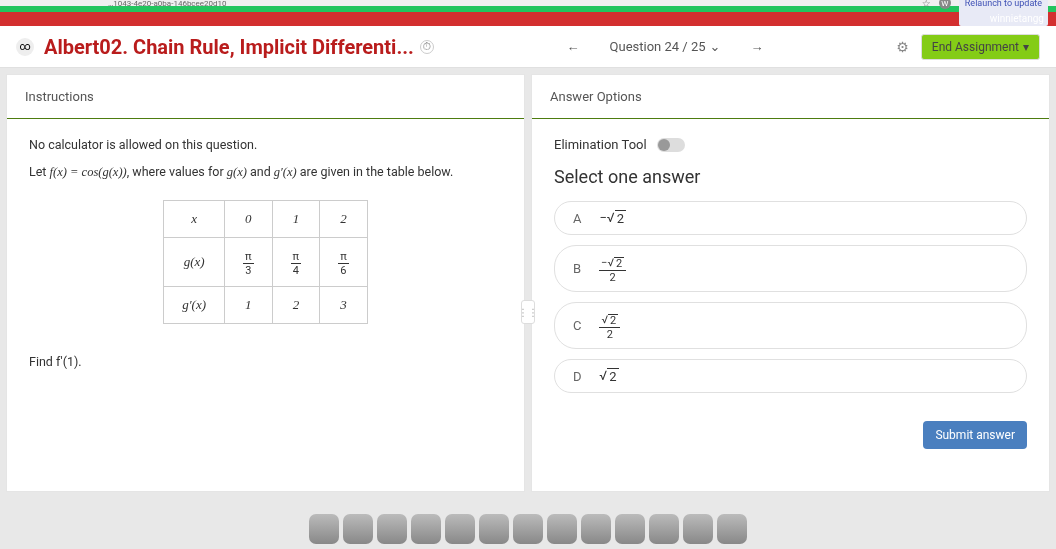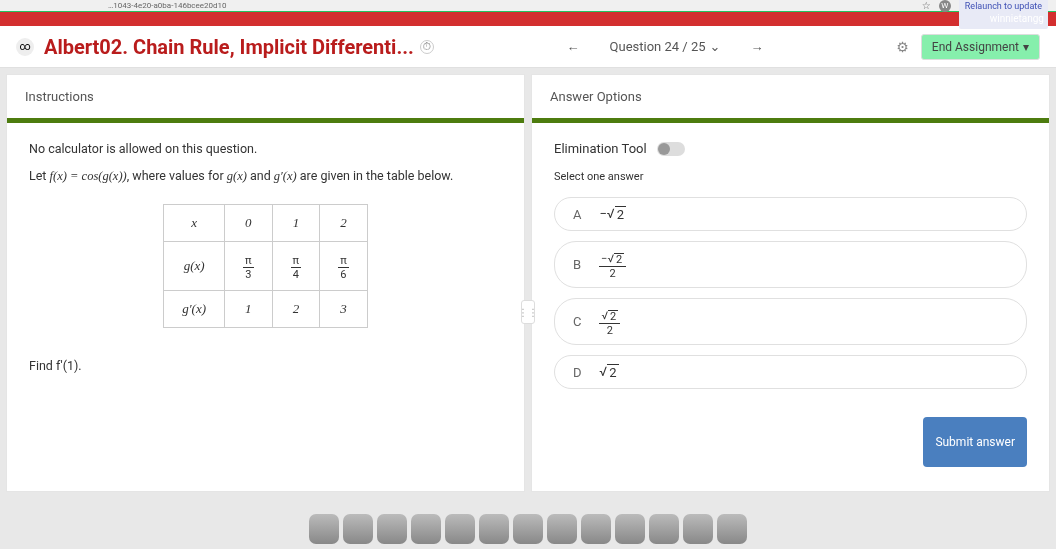--- a/index.html
+++ b/index.html
@@ -1,70 +1,70 @@
 <!DOCTYPE html>
 <html><head>
 <meta charset="utf-8">
 <style>
   * { box-sizing: border-box; margin: 0; padding: 0; font-family: -apple-system, BlinkMacSystemFont, "Segoe UI", Roboto, sans-serif; }
   body { width: 1056px; height: 549px; background: #e8e8e8; overflow: hidden; position: relative; }
 
-  .browser-bar { height: 12px; background: #f0f0f0; border-bottom: 1px solid #22c55e; display:flex; align-items:center; justify-content:flex-end; padding:0 8px; gap:8px; }
+  .browser-bar { height: 12px; background: #f0f0f0; border-bottom: 6px solid #22c55e; display:flex; align-items:center; justify-content:flex-end; padding:0 8px; gap:8px; }
   .browser-bar .url { flex:1; font-size:8px; color:#666; padding-left:100px; }
   .browser-bar .star { font-size:10px; color:#666; }
   .browser-bar .wicon { width:12px; height:12px; border-radius:50%; background:#888; display:flex; align-items:center; justify-content:center; font-size:8px; color:#fff; }
   .browser-bar .relaunch { background:#e8eaf6; color:#3f51b5; font-size:9px; padding:18px 6px; border-radius:2px; }
 
   .user-stripe { background:#d32f2f; color:#fff; font-size:10px; text-align:right; padding:1px 12px; height:14px; }
 
   .app-header { background:#fff; height:42px; display:flex; align-items:center; padding:0 16px; border-bottom:1px solid #e0e0e0; }
   .app-header .logo { width:18px; height:18px; border-radius:50%; background:#eee; display:flex; align-items:center; justify-content:center; font-size:11px; margin-right:10px; }
   .app-header .title { font-size:20px; font-weight:700; color:#b91c1c; }
   .app-header .titleicon { margin-left:6px; font-size:11px; color:#888; border:1px solid #ccc; border-radius:50%; width:14px; height:14px; display:inline-flex; align-items:center; justify-content:center;}
   .app-header .center { flex:1; display:flex; justify-content:center; align-items:center; gap:30px; color:#555; font-size:13px; }
   .app-header .center .arrow { cursor:pointer; }
   .app-header .qcount { display:flex; align-items:center; gap:4px; cursor:pointer; }
   .app-header .right { display:flex; align-items:center; gap:12px; }
   .app-header .gear { color:#888; font-size:14px; }
-  .app-header .end-btn { border:1px solid #ddd; background:#86efac; padding:5px 10px; font-size:12px; color:#444; border-radius:3px; display:flex; align-items:center; gap:4px; }
+  .app-header .end-btn { border:1px solid #ddd; background:#84cc16; padding:5px 10px; font-size:12px; color:#444; border-radius:3px; display:flex; align-items:center; gap:4px; }
 
   .content { display:flex; height:430px; }
   .panel { background:#fff; flex:1; border:1px solid #e5e5e5; }
   .panel-left { margin:6px 3px 6px 6px; }
   .panel-right { margin:6px 6px 6px 3px; }
-  .panel-head { font-size:13px; color:#555; padding:14px 18px; border-bottom:5px solid #4d7c0f; }
+  .panel-head { font-size:13px; color:#555; padding:14px 18px; border-bottom:1px solid #4d7c0f; }
   .panel-body { padding:18px 22px; font-size:13px; color:#333; }
 
   .instr-note { font-weight:400; font-size:12.5px; margin-bottom:12px; }
   .instr-line { font-size:12.5px; margin-bottom:20px; }
 
   .tbl { border-collapse:collapse; margin:0 auto 24px auto; }
   .tbl td, .tbl th { border:1px solid #ccc; padding:10px 18px; text-align:center; font-size:13px; font-style:italic; font-family: 'Times New Roman', serif; }
   .tbl th { font-weight:400; }
   .frac { display:inline-flex; flex-direction:column; align-items:center; font-size:11px; line-height:1; font-style:normal; font-family: 'Times New Roman', serif;}
   .frac .num { border-bottom:1px solid #333; padding:0 2px 1px; }
   .frac .den { padding-top:1px; }
 
   .findline { font-size:12.5px; margin-top:30px; }
 
   .elim { display:flex; align-items:center; gap:10px; font-size:13px; margin-bottom:14px; }
   .toggle { width:28px; height:14px; border-radius:8px; background:#ddd; position:relative; }
   .toggle::after { content:""; position:absolute; left:1px; top:1px; width:12px; height:12px; background:#999; border-radius:50%; }
-  .selectlabel { font-size:11px; margin-bottom:14px; }
+  .selectlabel { font-size:18px; margin-bottom:14px; }
 
   .options { display:flex; flex-direction:column; gap:10px; }
   .opt { border:1px solid #e0e0e0; border-radius:22px; padding:8px 18px; display:flex; align-items:center; gap:18px; font-size:13px; cursor:pointer; }
   .opt .letter { color:#666; }
   .opt .val { font-family:'Times New Roman', serif; }
   .sqrt { display:inline-flex; align-items:flex-start; }
   .sqrt .rad { border-top:1px solid #333; padding:0 2px; }
 
   .action-row { display:flex; justify-content:flex-end; gap:10px; margin-top:28px; }
   .btn-skip { background:#fff; border:1px solid #ddd; padding:7px 12px; font-size:12px; border-radius:4px; color:#444; }
-  .btn-submit { background:#4a7fbf; color:#fff; border:none; padding:18px 12px; font-size:12px; border-radius:4px; }
+  .btn-submit { background:#4a7fbf; color:#fff; border:none; padding:7px 12px; font-size:12px; border-radius:4px; }
 
   .drag-handle { position:absolute; left:50%; top:300px; transform:translateX(-50%); width:14px; height:24px; background:#fff; border:1px solid #ddd; border-radius:3px; font-size:10px; display:flex; align-items:center; justify-content:center; color:#aaa; }
 
   .dock { position:absolute; bottom:0; left:0; right:0; height:40px; display:flex; align-items:center; justify-content:center; gap:4px; }
   .dock .dicon { width:30px; height:30px; border-radius:7px; background:linear-gradient(#bbb,#888); }
 </style>
 </head>
 <body>
 
 <div class="browser-bar">

